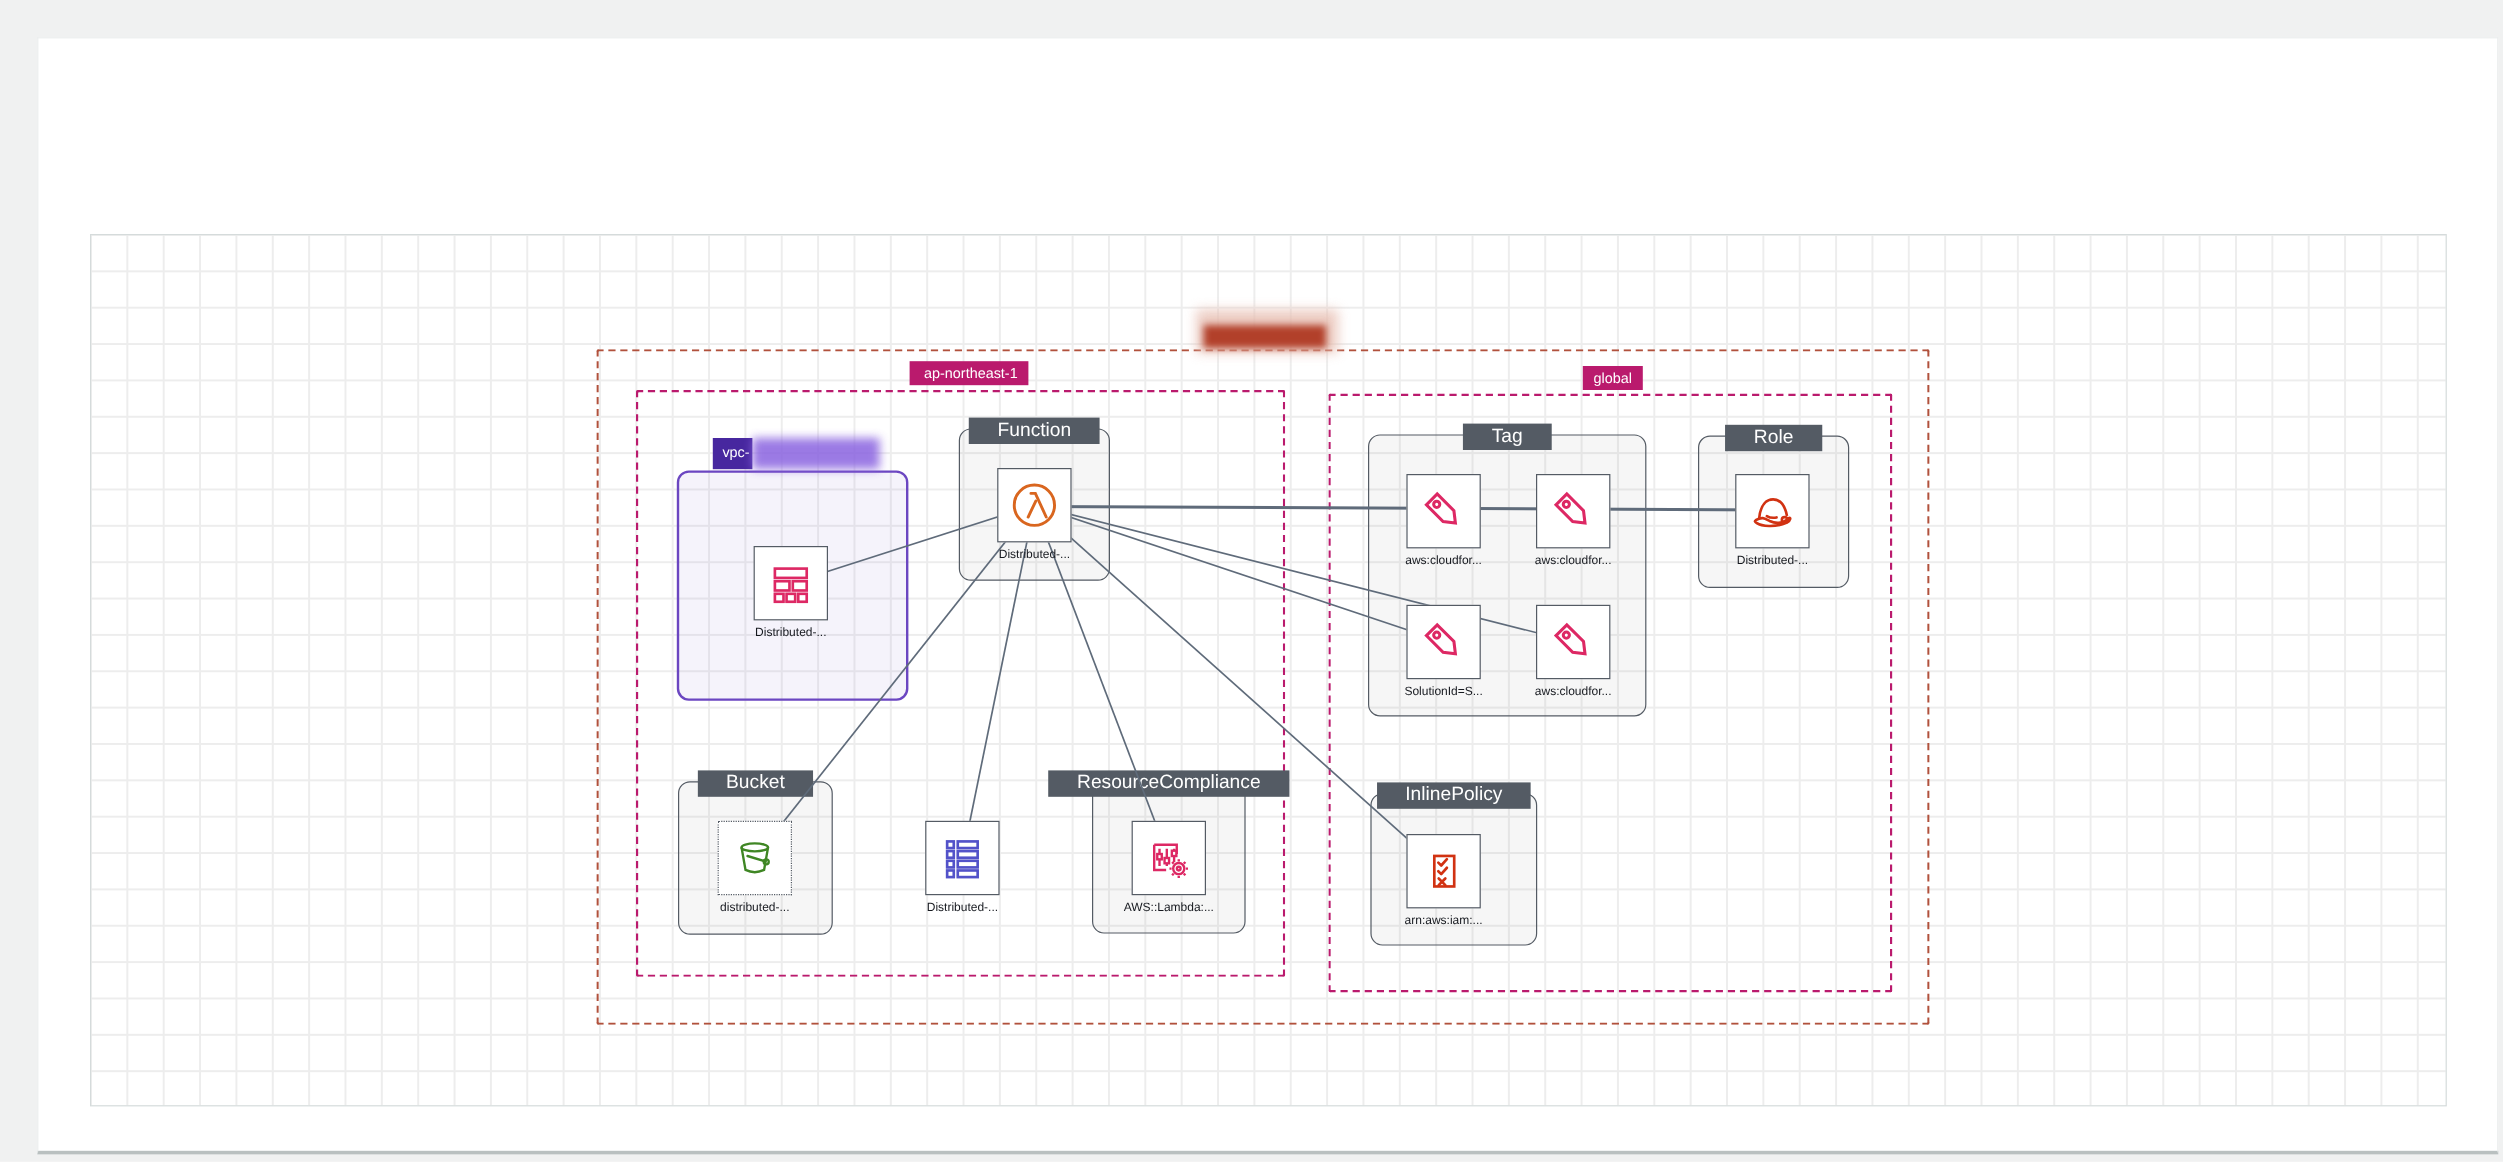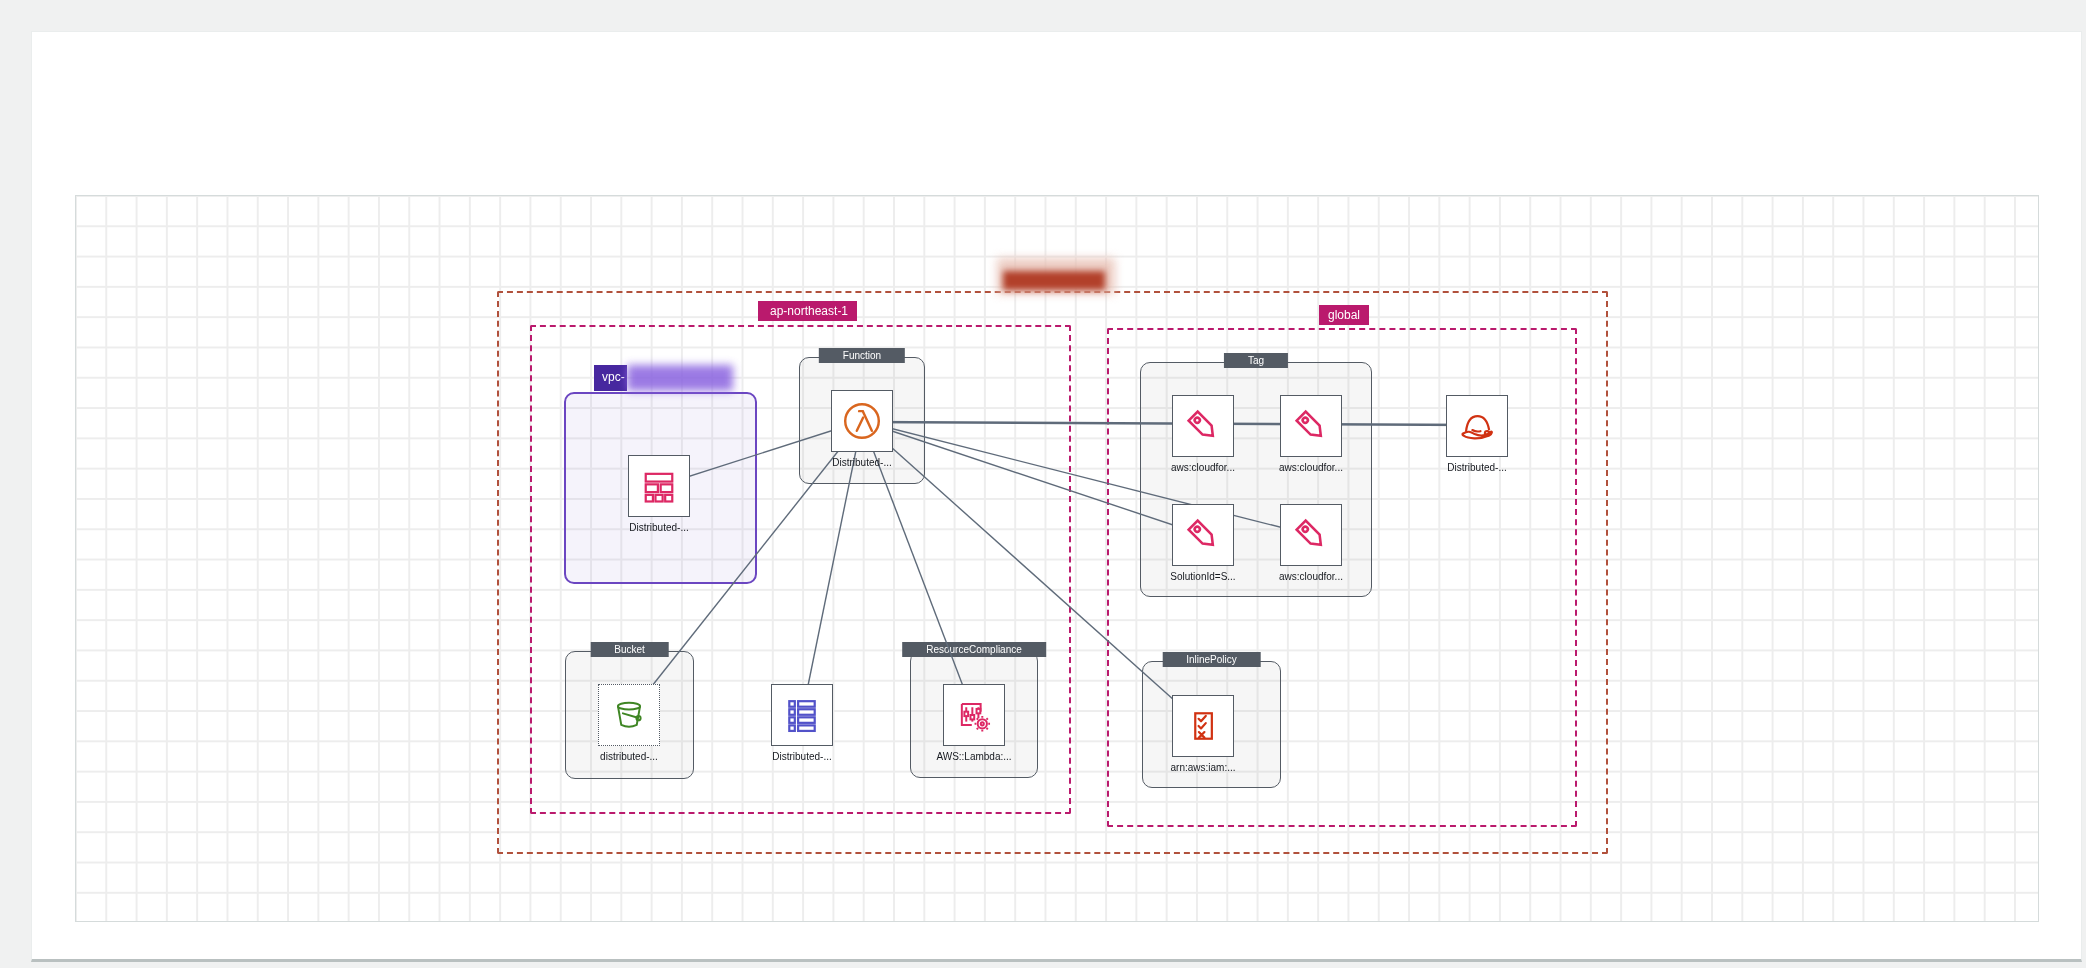--- a/index.html
+++ b/index.html
@@ -31,21 +31,21 @@
 
   .vpc-box { position:absolute; left:488px; top:196px; width:193px; height:192px;
              border:2px solid #6b46c1; border-radius:10px; background:rgba(113,78,201,0.07); }
   .vpc-badge { position:absolute; left:518px; top:169px; height:26px; display:flex; }
   .vpc-badge .prefix { background:#47279f; color:#fff; font-size:12px; padding:5px 2px 5px 8px; }
   .vpc-badge .blur { width:106px; background:#8a63e0; filter:blur(4px); opacity:.85; }
 
   
   .group { position:absolute; border:1.5px solid #545b64; border-radius:10px; background:rgba(84,91,100,0.055); }
   .group-badge { position:absolute; top:-10px; left:50%; transform:translateX(-50%); background:#545b64; color:#fff;
-                 font-size:10px; padding:2px 24px; white-space:nowrap; }
+                 font-size:16px; padding:2px 24px; white-space:nowrap; }
 
   
   .node { position:absolute; width:62px; }
   .node-box { width:62px; height:62px; background:#fff; border:1.5px solid #545b64;
               display:flex; align-items:center; justify-content:center; }
   .node-box.dotted { border-style:dotted; border-width:1.8px; }
   .node-caption { position:relative; left:-29px; width:120px; margin-top:5px; text-align:center;
                   font-size:10px; color:#16191f; white-space:nowrap; }
 
   svg.edges { position:absolute; left:0; top:0; width:1964px; height:727px; pointer-events:none; }
@@ -83,20 +83,23 @@
       <div class="group-badge">Function</div>
     </div>
     <div class="group" style="left:489px; top:455px; width:129px; height:128px;">
       <div class="group-badge">Bucket</div>
     </div>
     <div class="group" style="left:834px; top:455px; width:128px; height:127px;">
       <div class="group-badge">ResourceCompliance</div>
     </div>
     <div class="group" style="left:1064px; top:166px; width:232px; height:235px;">
       <div class="group-badge">Tag</div>
+    </div>
+    <div class="group" style="left:1339px; top:167px; width:126px; height:127px;">
+      <div class="group-badge">Role</div>
     </div>
     <div class="group" style="left:1066px; top:465px; width:139px; height:127px;">
       <div class="group-badge">InlinePolicy</div>
     </div>
 
     <svg class="edges" viewBox="0 0 1964 727">
       <line x1="786" y1="225" x2="583" y2="290"></line>
       <line x1="786" y1="225" x2="553" y2="519"></line>
       <line x1="786" y1="225" x2="726" y2="519"></line>
       <line x1="786" y1="225" x2="898" y2="519"></line>

